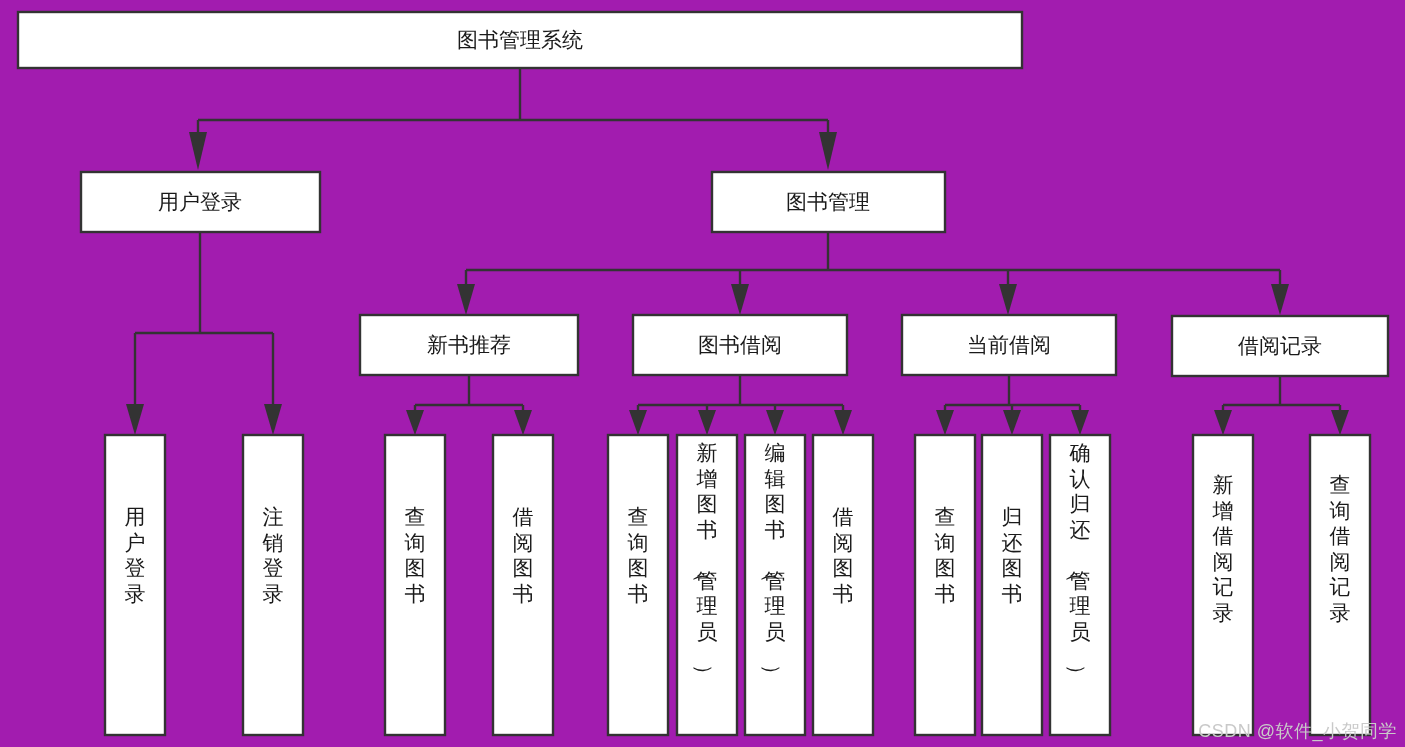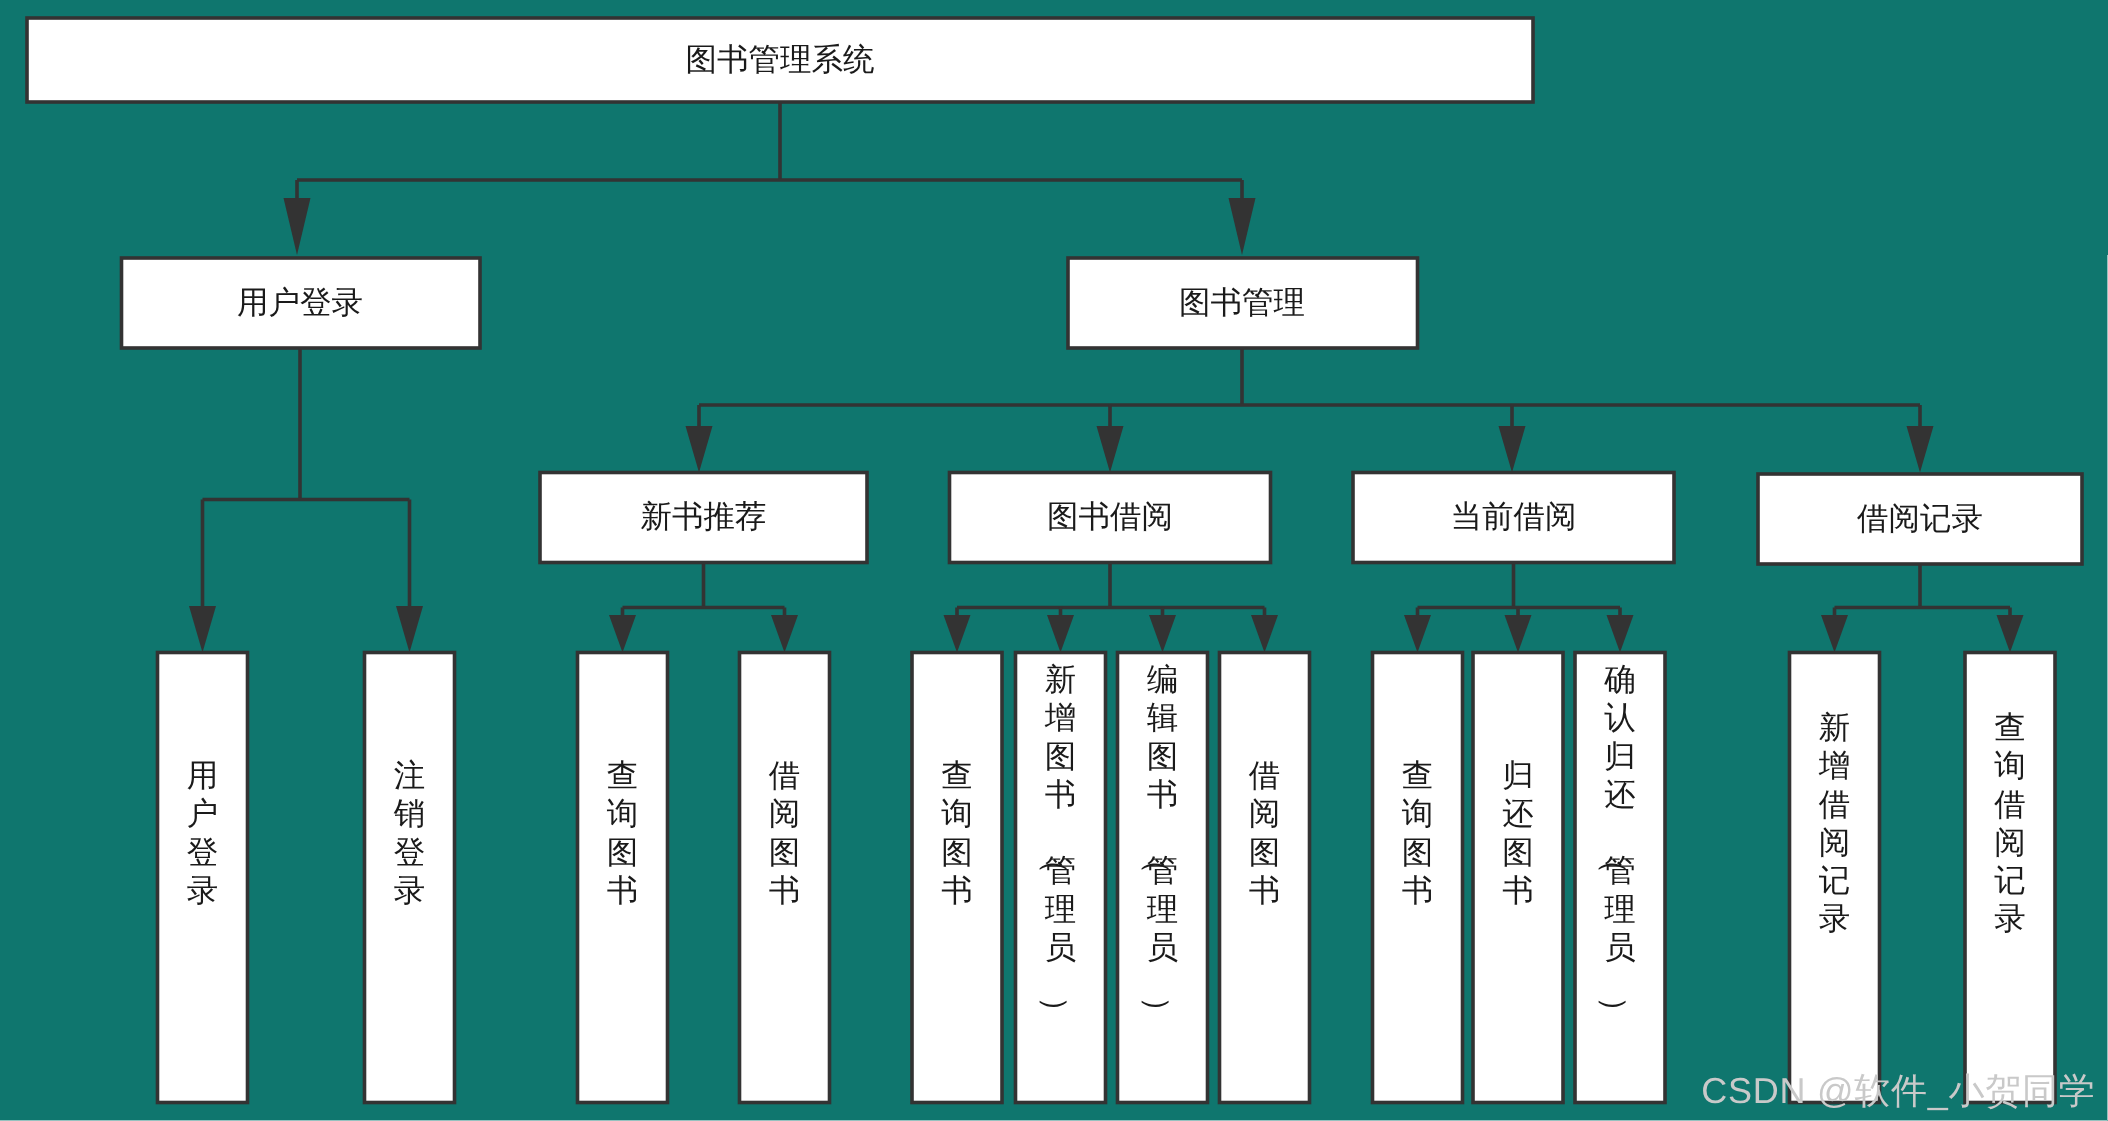--- a/index.html
+++ b/index.html
@@ -8,21 +8,21 @@
     padding: 0;
     background: #ffffff;
   }
   body {
     font-family: "Liberation Sans", "DejaVu Sans", sans-serif;
   }
   #diagram-root {
     position: relative;
     width: 1405px;
     height: 747px;
-    background: #0f766e;
+    background: #a21caf;
     overflow: hidden;
   }
   svg.flow {
     position: absolute;
     left: 0;
     top: 0;
     width: 1405px;
     height: 747px;
   }
   .node-rect {
@@ -51,21 +51,21 @@
   }
   .arrow-head {
     fill: #333333;
     stroke: none;
   }
   .watermark {
     position: absolute;
     right: 8px;
     bottom: 4px;
     font-family: "Liberation Sans", "DejaVu Sans", sans-serif;
-    font-size: 24px;
+    font-size: 18px;
     color: #c9c9c9;
     white-space: nowrap;
     letter-spacing: 0.5px;
     user-select: none;
   }
 </style>
 </head>
 <body>
 
 <div id="diagram-root">

